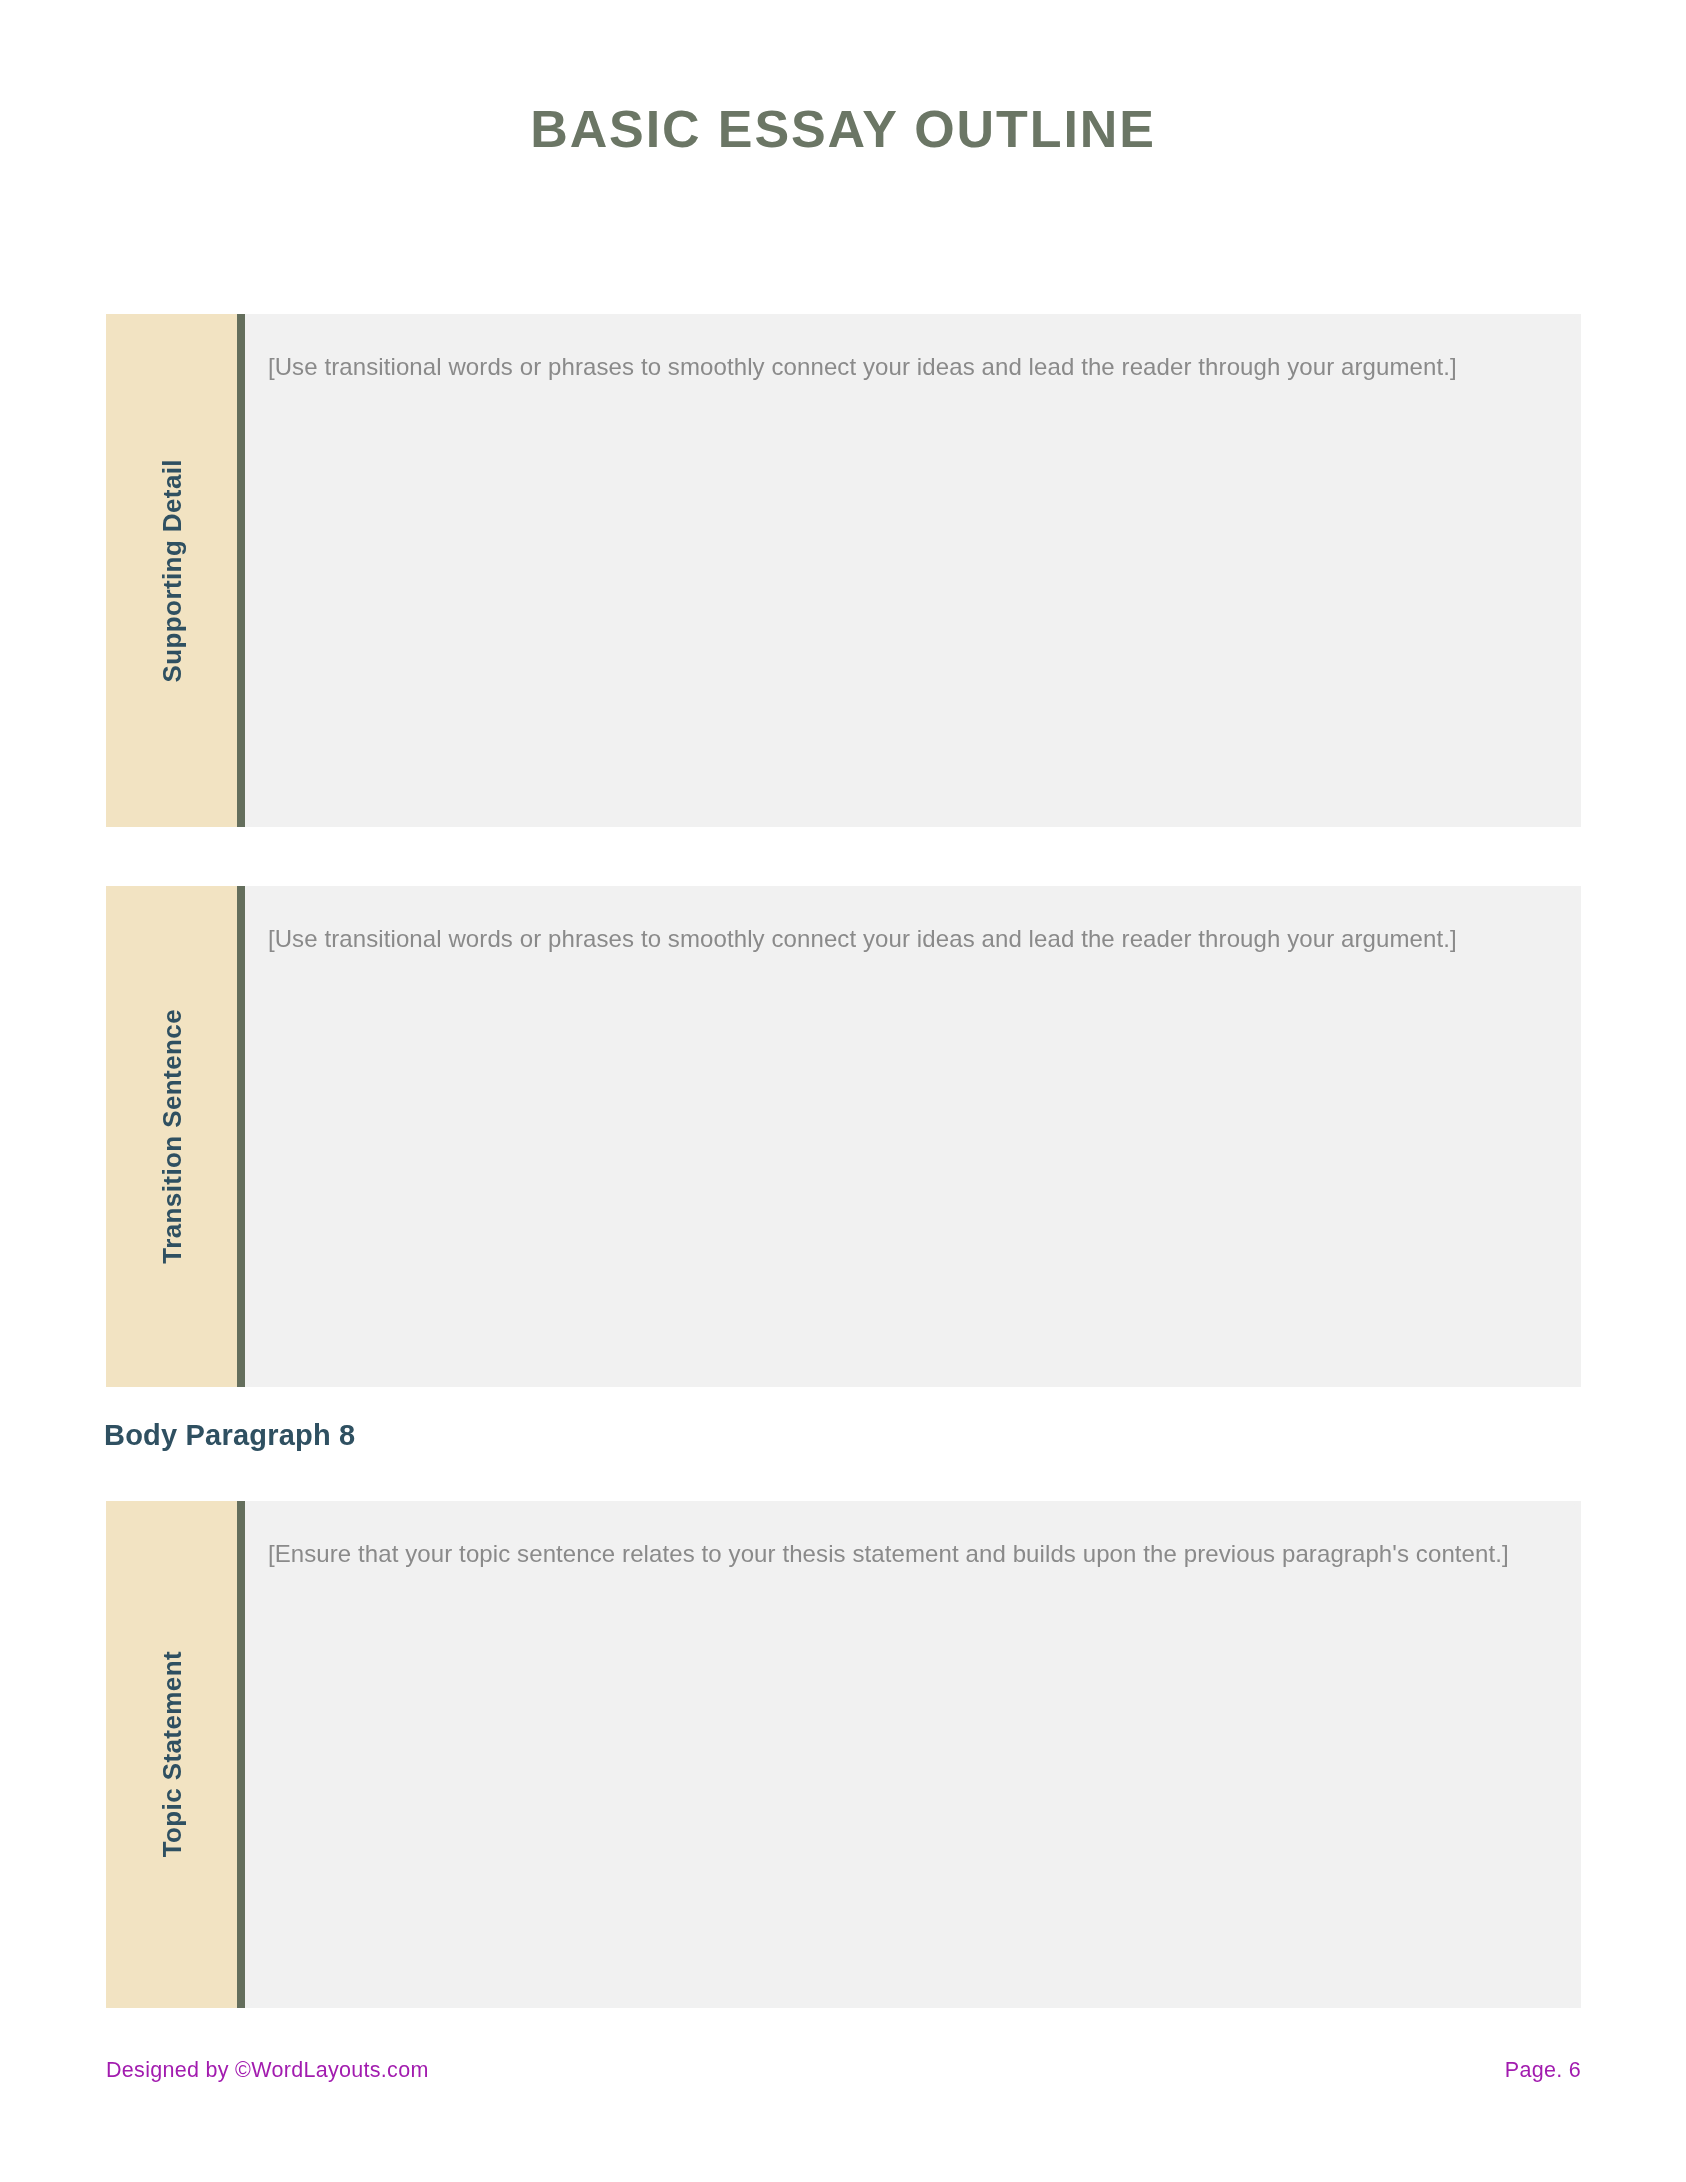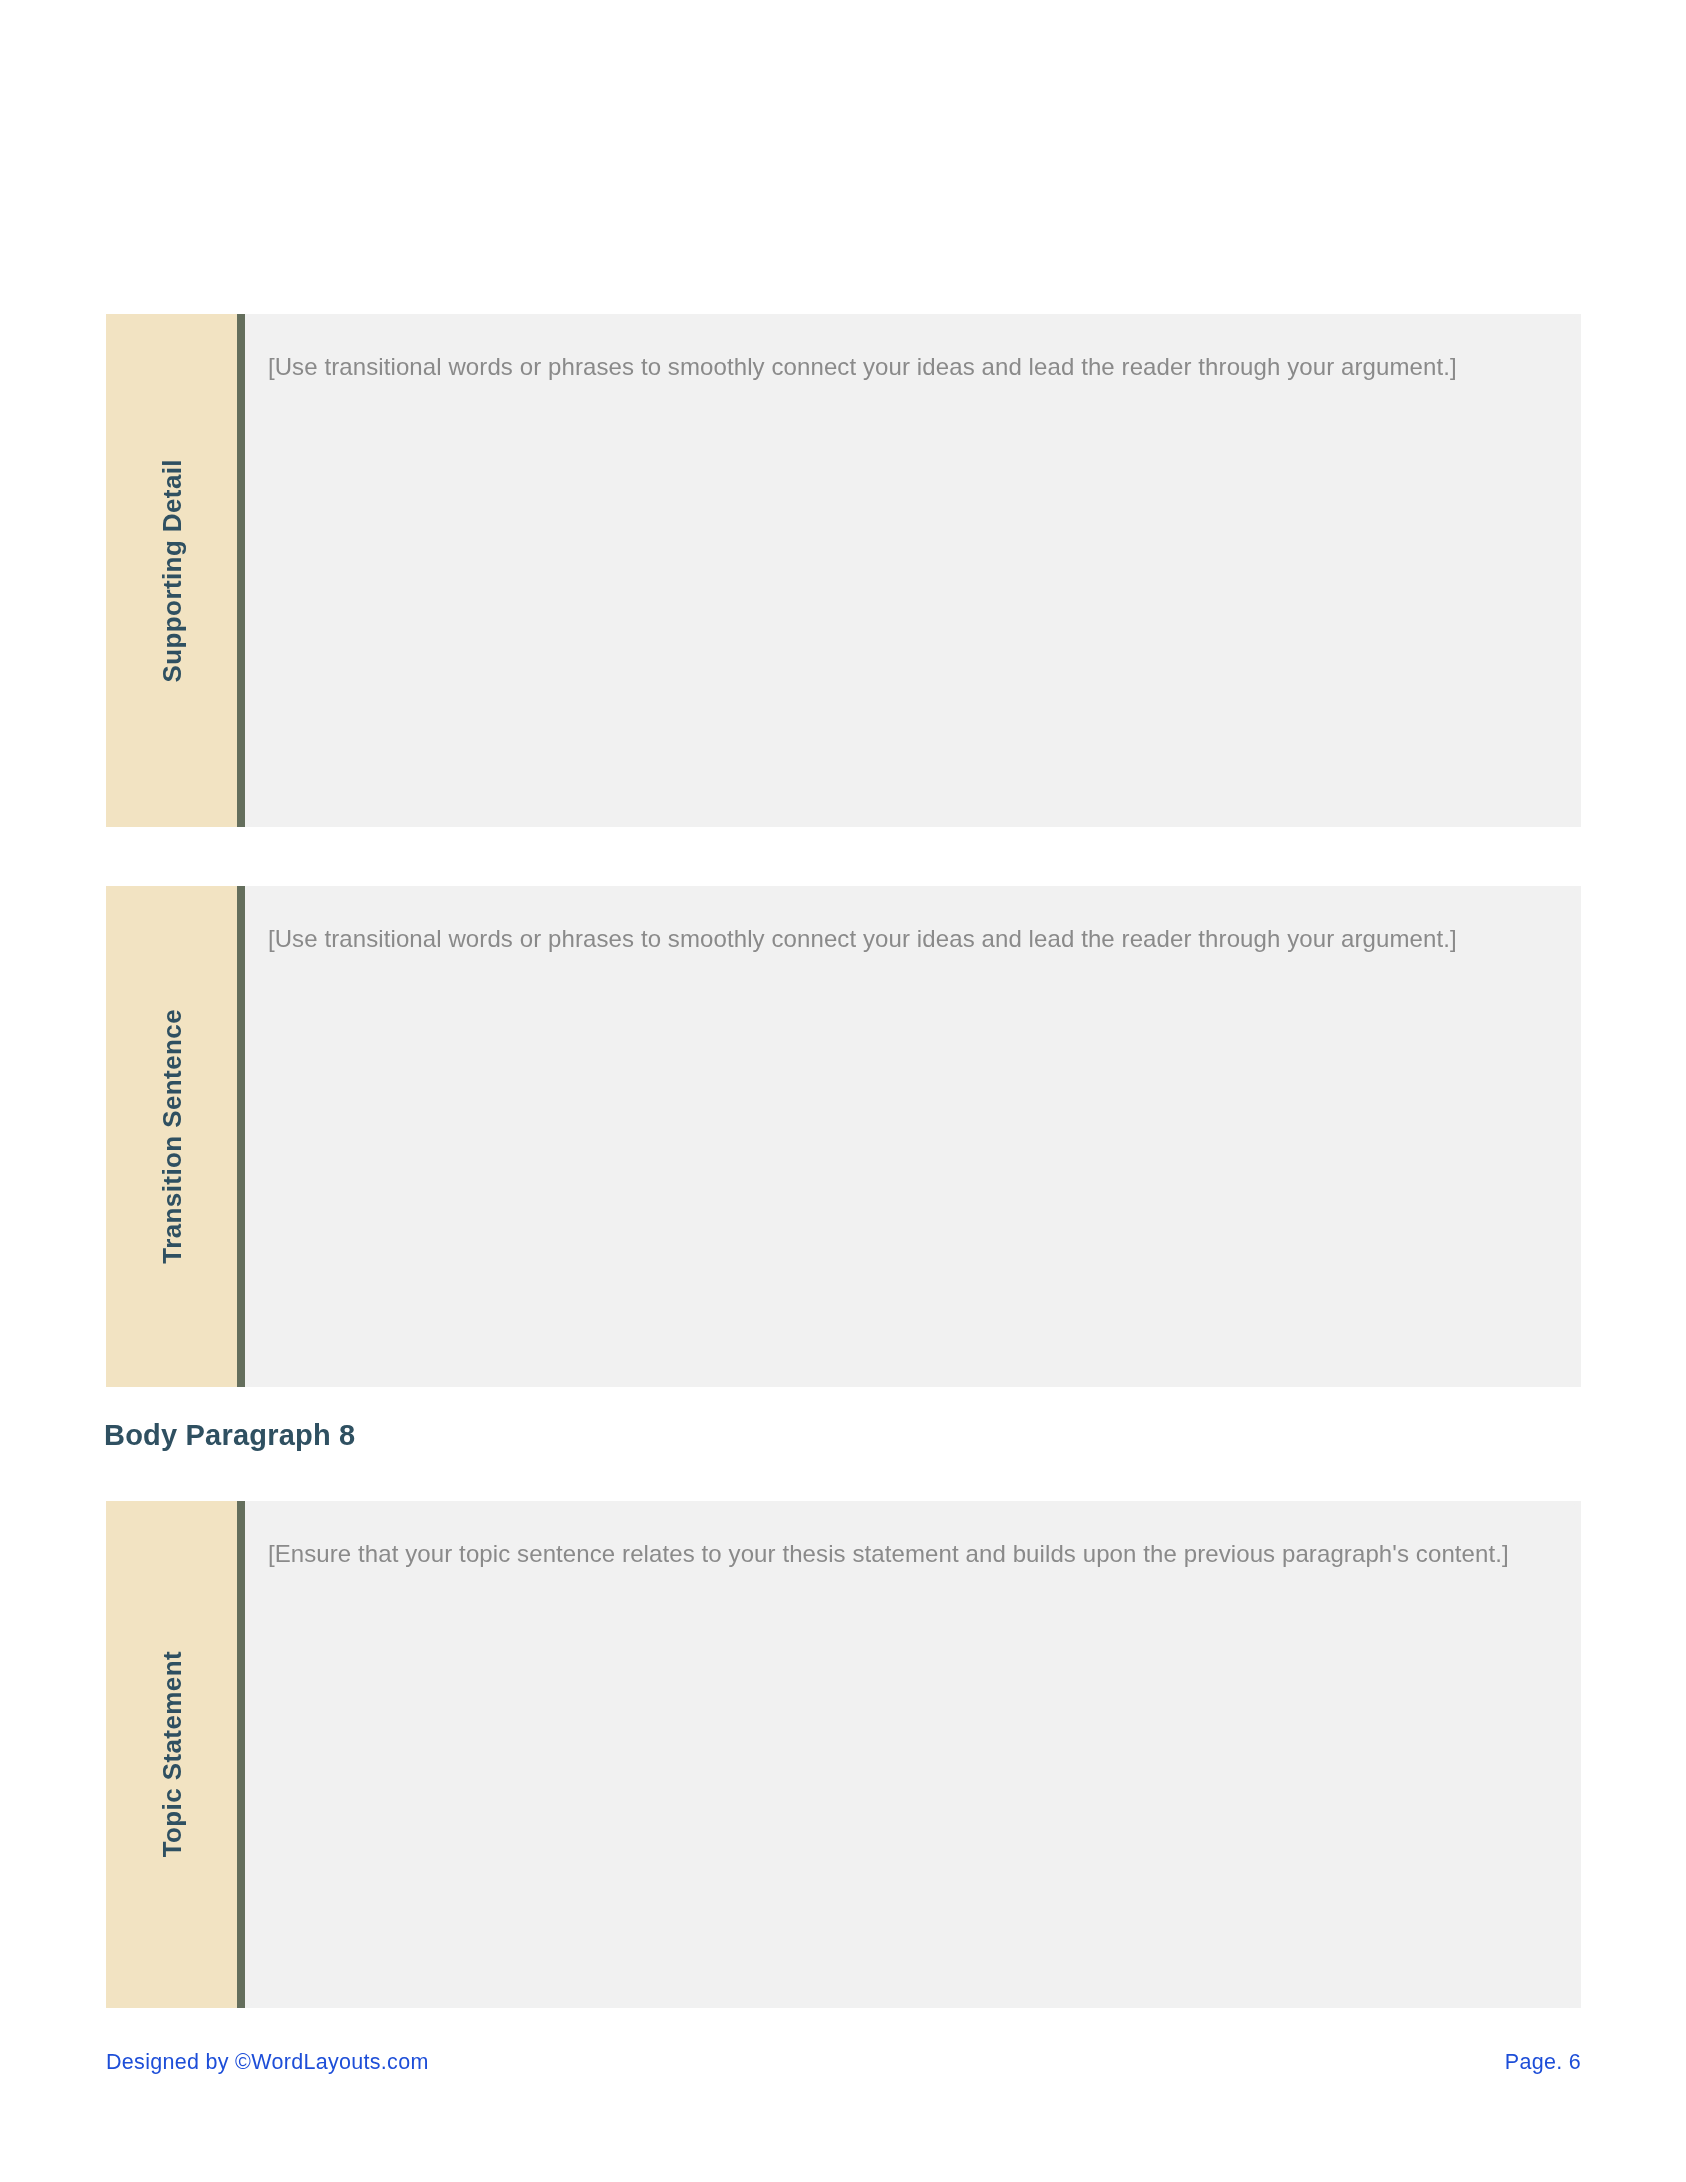--- a/index.html
+++ b/index.html
@@ -107,30 +107,32 @@
     position: absolute;
     left: 106px;
     width: 1475px;
     top: 2050px;
     display: flex;
     justify-content: space-between;
     align-items: baseline;
   }
   .footer-text {
     font-size: 21.5px;
-    color: #1d4ed8;
+    color: #a21caf;
     letter-spacing: 0.3px;
     line-height: 1.2;
+    margin-top: 8px;
   }
 </style>
 </head>
 <body>
 
 <div class="page">
 
+  <div class="doc-title">BASIC ESSAY OUTLINE</div>
 
   <div class="panel" style="top:314px; height:513px;">
     <div class="panel-sidebar">
       <span class="panel-sidebar-label">Supporting Detail</span>
     </div>
     <div class="panel-divider"></div>
     <div class="panel-body">
       <p class="panel-body-text">[Use transitional words or phrases to smoothly connect your ideas and lead the reader through your argument.]</p>
     </div>
   </div>

